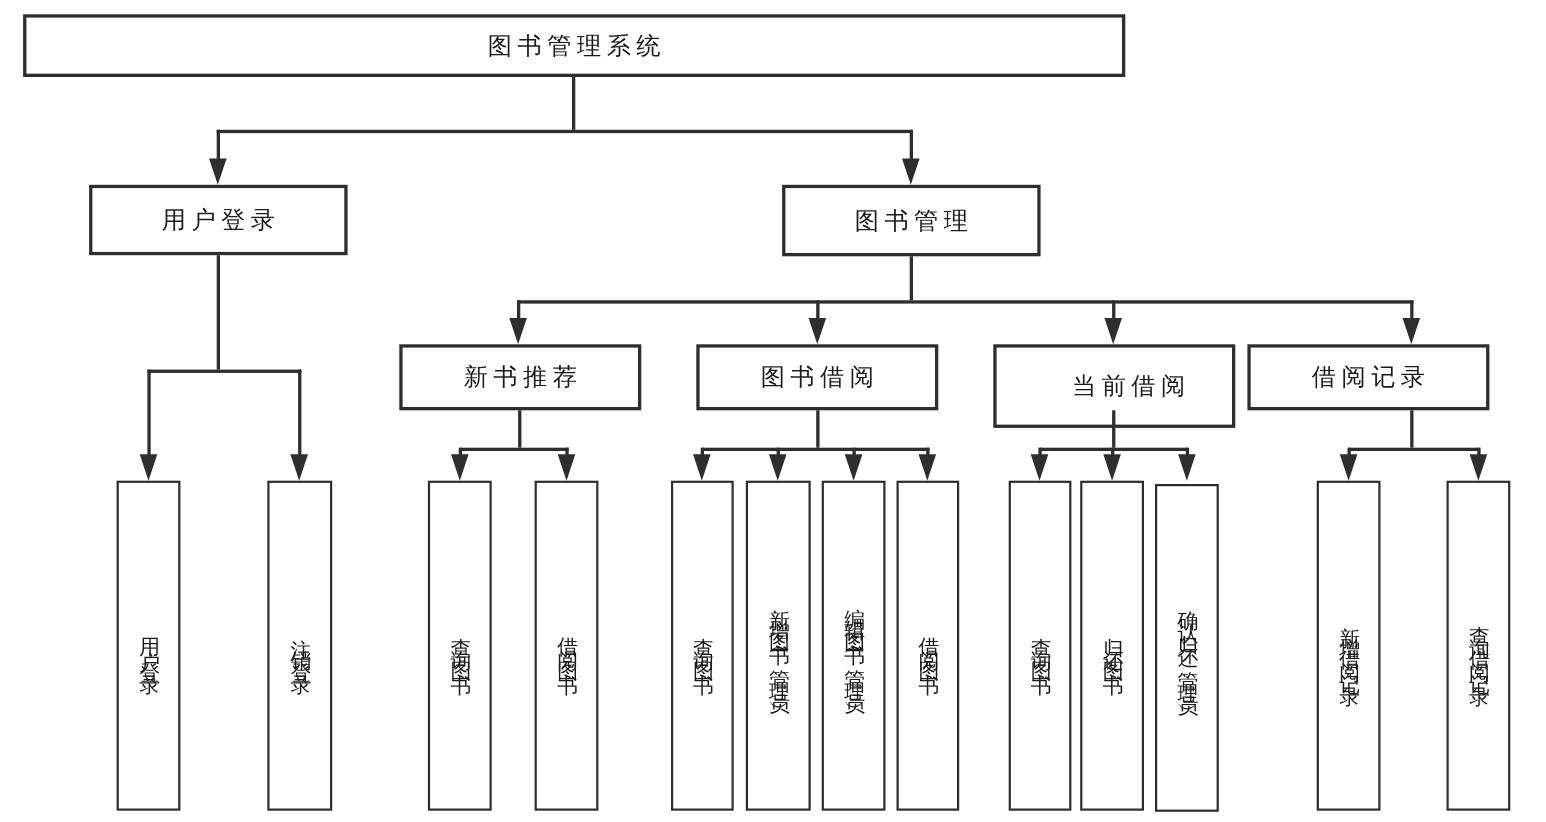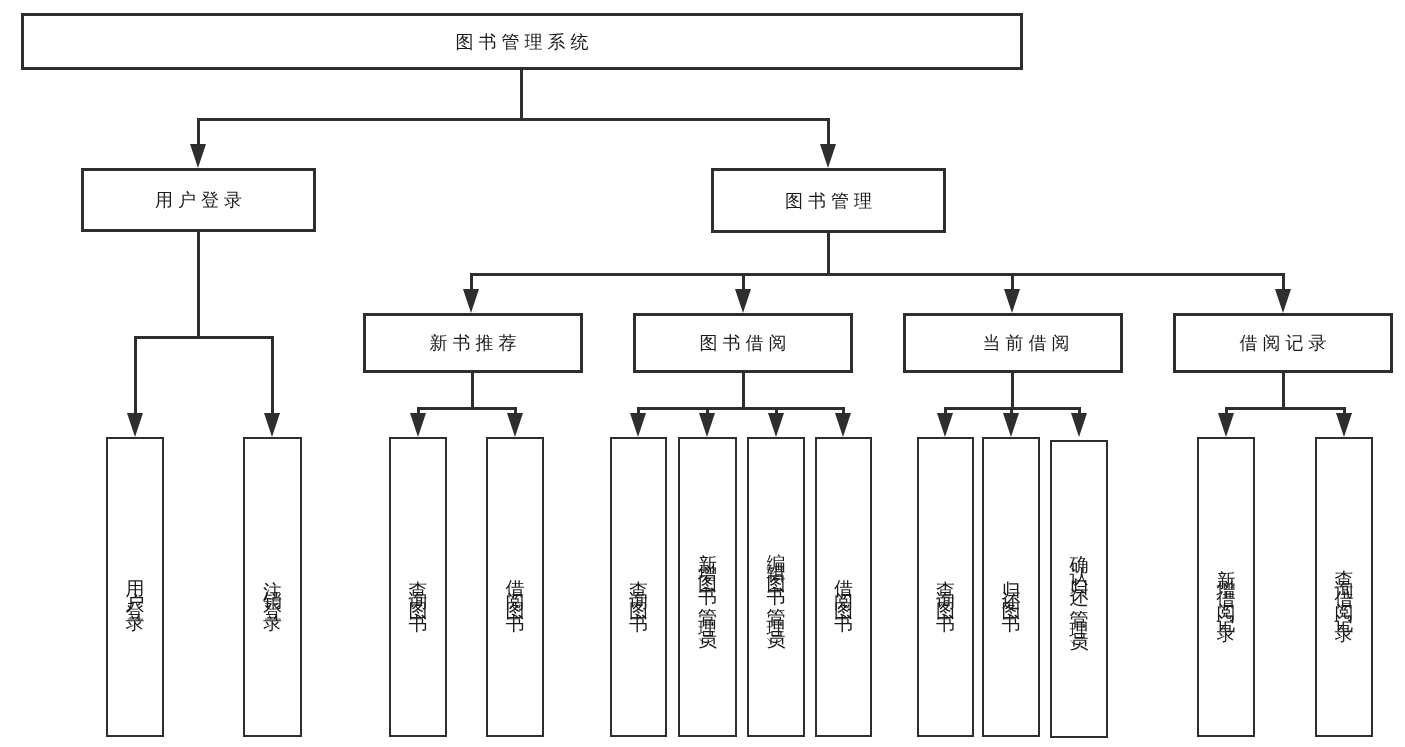--- a/index.html
+++ b/index.html
@@ -17,21 +17,21 @@
     background:var(--background);
     font-family:"Liberation Sans","DejaVu Sans",sans-serif;
     color:var(--text);
     overflow:hidden;
   }
   .node{
     position:absolute;
     background:var(--box-background);
     border:3px solid var(--line);
     display:flex;align-items:center;justify-content:center;
-    font-size:18px;
+    font-size:22px;
     letter-spacing:5px;
     text-indent:5px;
     white-space:nowrap;
   }
   .leaf{
     border-width:2.5px;
     writing-mode:vertical-rl;
     text-orientation:mixed;
     letter-spacing:11px;
     text-indent:0;
@@ -85,22 +85,22 @@
   <div class="ar" style="left:463px;top:289px;"></div>
   <div class="lv" style="left:742px;top:273px;height:18px;"></div>
   <div class="ar" style="left:735px;top:289px;"></div>
   <div class="lv" style="left:1011px;top:273px;height:18px;"></div>
   <div class="ar" style="left:1004px;top:289px;"></div>
   <div class="lv" style="left:1282px;top:273px;height:18px;"></div>
   <div class="ar" style="left:1275px;top:289px;"></div>
 
   <div class="node" style="left:633px;top:313px;width:220px;height:60px;">图书借阅</div>
   <div class="node" style="left:363px;top:313px;width:220px;height:60px;">新书推荐</div>
-  <div class="node" style="left:903px;top:313px;width:220px;height:60px;padding-left:26px;">当前借阅</div>
-  <div class="node" style="left:1173px;top:313px;width:220px;height:60px;">借阅记录</div>
+  <div class="node" style="left:903px;top:313px;width:220px;height:76px;padding-left:26px;">当前借阅</div>
+  <div class="node" style="left:1134px;top:313px;width:220px;height:60px;">借阅记录</div>
 
   <div class="lv" style="left:471px;top:373px;height:34px;"></div>
   <div class="lh" style="left:418px;top:407px;width:99px;"></div>
   <div class="lv" style="left:417px;top:407px;height:9px;"></div>
   <div class="ar" style="left:410px;top:413px;"></div>
   <div class="lv" style="left:514px;top:407px;height:9px;"></div>
   <div class="ar" style="left:507px;top:413px;"></div>
 
   <div class="lv" style="left:742px;top:373px;height:34px;"></div>
   <div class="lh" style="left:638px;top:407px;width:207px;"></div>

